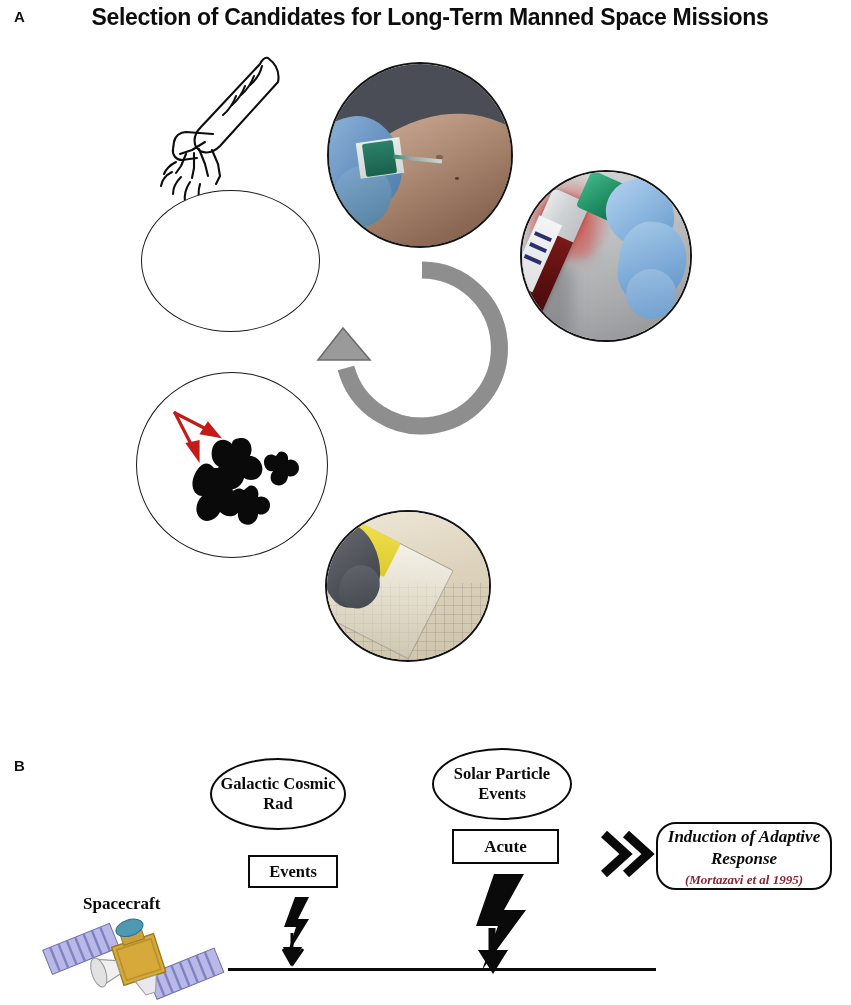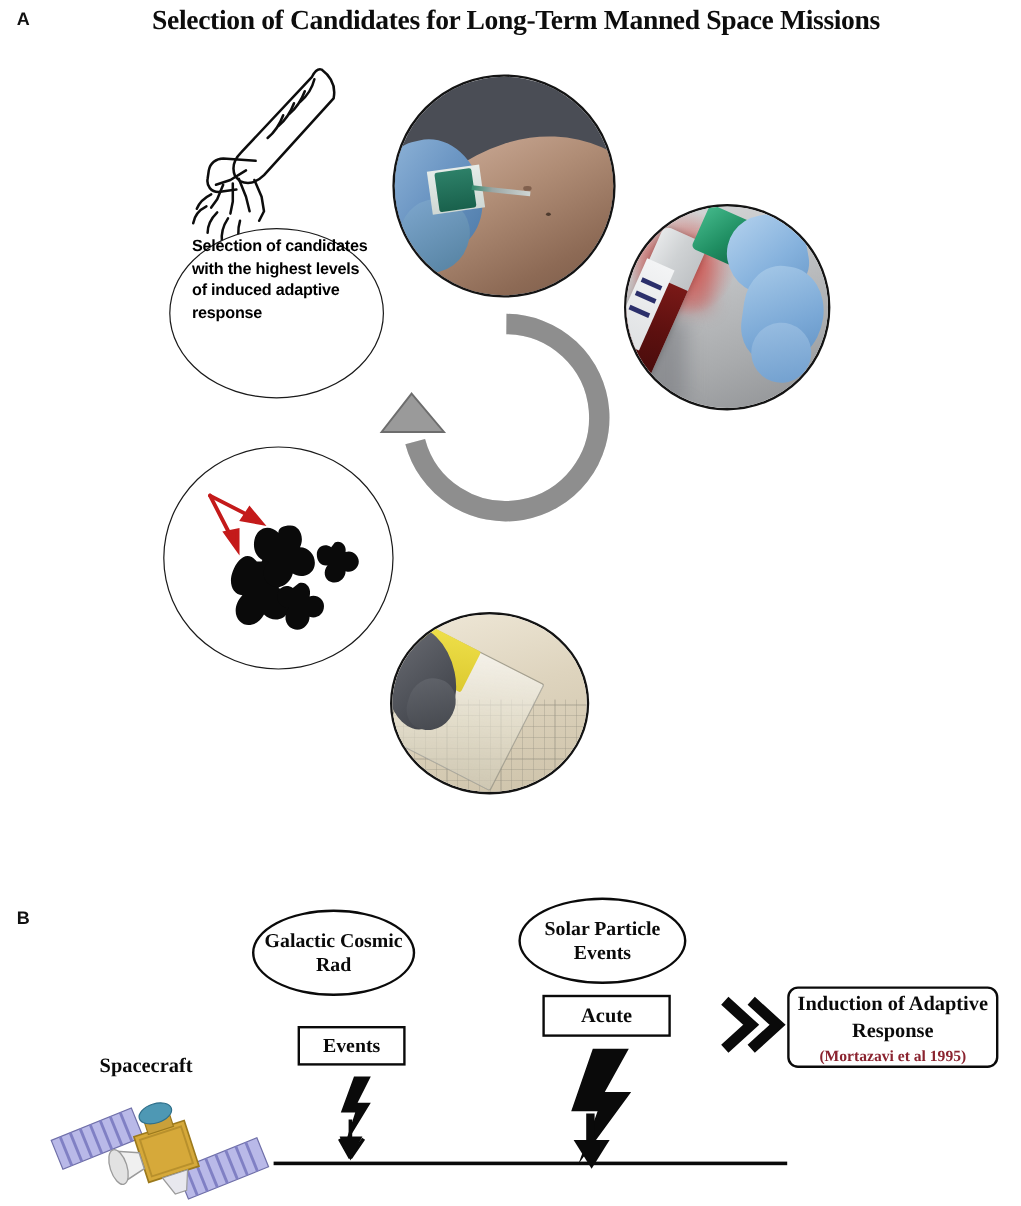--- a/index.html
+++ b/index.html
@@ -20,21 +20,21 @@
     font-size:15px;
     color:#111;
     letter-spacing:0;
   }
 
   
   .fig-title{
     position:absolute;
     left:85px; top:2px; width:690px;
     text-align:center;
-    font-family:Liberation Serif, serif;
+    font-family:Liberation Sans, sans-serif;
     font-weight:700;
     font-size:23px;
     line-height:30px;
     color:#0d0d0d;
     letter-spacing:-0.3px;
   }
 
   
   .photo-circle{
     position:absolute;
@@ -276,25 +276,26 @@
     box-sizing:border-box;
     display:flex;align-items:center;justify-content:center;
     text-align:center;
     font-family:"Liberation Serif", serif;
     font-weight:700;
     color:#0a0a0a;
   }
   .b-round-box{
     position:absolute;
     border:2px solid #0a0a0a;
-    border-radius:9px;
+    border-radius:20px;
     background:#fff;
     box-sizing:border-box;
     display:flex;flex-direction:column;align-items:center;justify-content:center;
     text-align:center;
+    font-style:italic;
   }
   .b-round-title{
     font-family:"Liberation Serif", serif;
     font-weight:700;
     font-size:17px;
     line-height:22px;
     color:#0a0a0a;
   }
   .b-citation{
     font-family:"Liberation Serif", serif;
@@ -303,20 +304,21 @@
     line-height:15px;
     margin-top:2px;
   }
   .spacecraft-label{
     position:absolute;
     font-family:"Liberation Serif", serif;
     font-weight:700;
     font-size:17px;
     color:#0a0a0a;
     white-space:nowrap;
+    margin-top:16px;
   }
   .baseline{
     position:absolute;
     background:#0a0a0a;
   }
 </style>
 </head>
 <body>
 
 <div class="stage">
@@ -340,21 +342,20 @@
       <path d="M62 100 L68 114 L70 126 L66 134"></path>
       <path d="M26 112 C20 115 16 119 14 124"></path>
       <path d="M22 122 C16 125 12 130 11 136"></path>
       <path d="M31 127 C26 132 23 138 23 144"></path>
       <path d="M40 132 C36 138 34 145 35 152"></path>
       <path d="M50 134 C48 141 48 148 51 154"></path>
     </g>
   </svg>
 
   <div class="circle-outline" style="left:141px;top:190px;width:179px;height:142px;"></div>
-  <div class="sel-text">Selection of candidates with the highest levels of induced adaptive response</div>
 
   <div class="photo-circle" style="left:327px;top:62px;width:186px;height:186px;">
     <div class="bd-bg"></div>
     <div class="bd-arm"></div>
     <div class="bd-arm2"></div>
     <div class="bd-glove"></div>
     <div class="bd-glove2"></div>
     <div class="bd-hub"></div>
     <div class="bd-hub-green"></div>
     <div class="bd-needle"></div>

